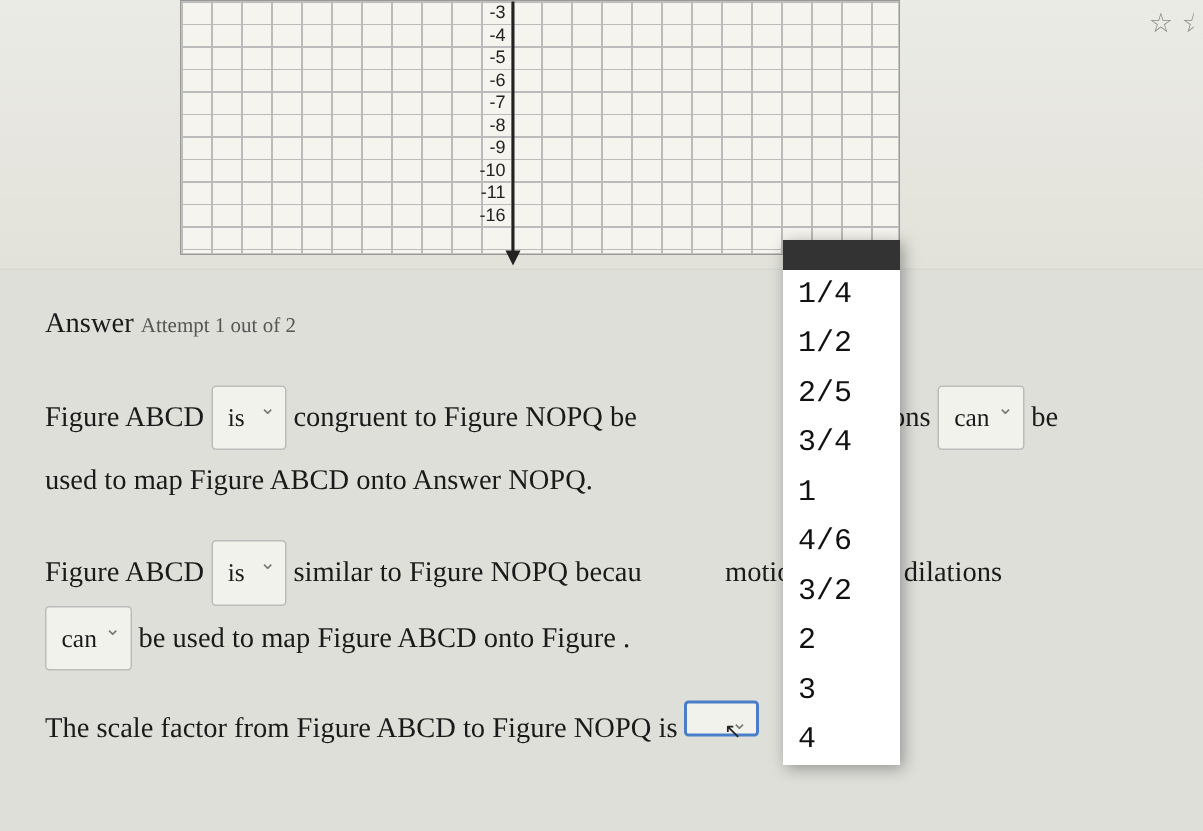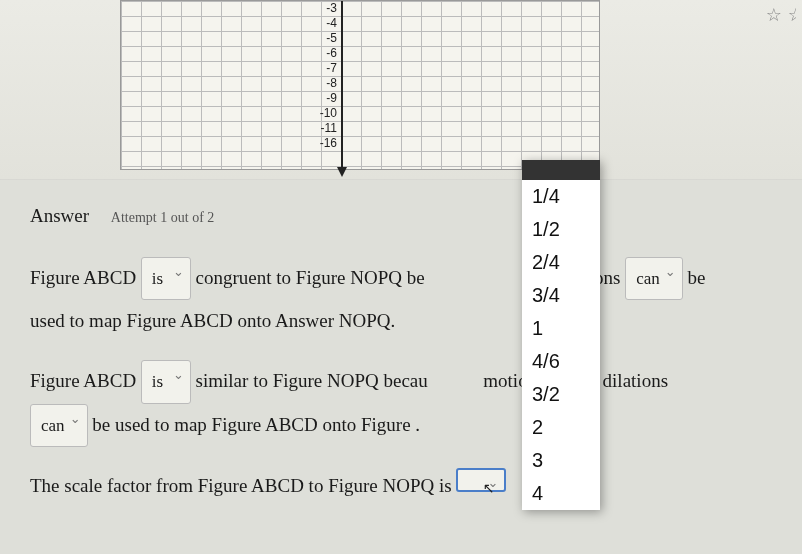--- a/index.html
+++ b/index.html
@@ -88,21 +88,21 @@
     .answer-header {
       margin-bottom: 30px;
     }
     .answer-label {
       font-weight: normal;
       font-size: 19px;
     }
     .attempt-text {
       font-size: 14px;
       color: #555;
-      margin-left: 17px;
+      margin-left: 0;
     }
     .paragraph {
       line-height: 2.2;
       margin-bottom: 18px;
     }
     .ital { }
     .dropdown-inline {
       display: inline-block;
       background: #f2f2ec;
       border: 1px solid #bbb;
@@ -159,21 +159,21 @@
       box-shadow: 2px 2px 10px rgba(0,0,0,0.35);
       z-index: 100;
     }
     .options-header {
       height: 20px;
       background: #333;
     }
     .option-item {
       font-size: 20px;
       padding: 5px 10px;
-      font-family: Liberation Sans, sans-serif;
+      font-family: Liberation Mono, monospace;
       color: #111;
       cursor: pointer;
     }
     .pink-dots {
       position: absolute;
       right: 12px;
       top: 240px;
       color: #e857a6;
       font-size: 8px;
       letter-spacing: 3px;
@@ -238,21 +238,21 @@
     <span class="scale-dropdown-active">
       <span class="cursor-arrow">↖</span>
     </span>
   </div>
 </div>
 
 <div class="options-popup">
   <div class="options-header"></div>
   <div class="option-item">1/4</div>
   <div class="option-item">1/2</div>
-  <div class="option-item">2/4</div>
+  <div class="option-item">2/5</div>
   <div class="option-item">3/4</div>
   <div class="option-item">1</div>
   <div class="option-item">4/6</div>
   <div class="option-item">3/2</div>
   <div class="option-item">2</div>
   <div class="option-item">3</div>
   <div class="option-item">4</div>
 </div>
 
 </body></html>

